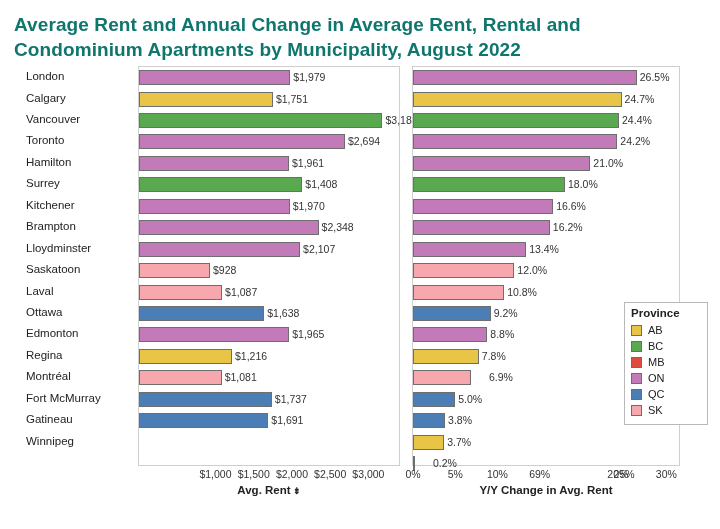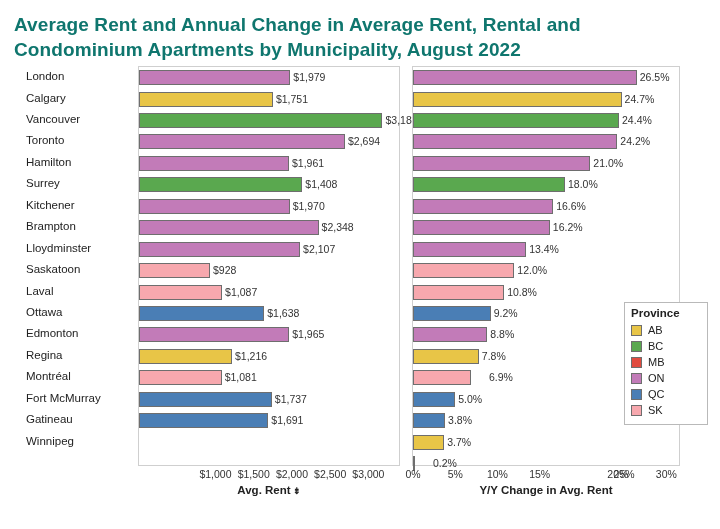--- a/index.html
+++ b/index.html
@@ -354,21 +354,21 @@
           </div>
         <div class="axis-title">
           <span>Avg. Rent</span><span class="sort-arrow"> ⇟</span>
         </div>
       </div>
       <div class="panel-yy axis" style="border:none;">
         <div class="axis-ticks" id="ticks-yy">
             <span class="tick" style="left: 1px;">0%</span>
             <span class="tick" style="left: 43.2222px;">5%</span>
             <span class="tick" style="left: 85.4444px;">10%</span>
-            <span class="tick" style="left: 127.667px;">15%</span>
+            <span class="tick" style="left: 127.667px;">69%</span>
             <span class="tick" style="left: 169.889px; margin-left: 36px;">20%</span>
             <span class="tick" style="left: 212.111px;">25%</span>
             <span class="tick" style="left: 254.333px;">30%</span>
           </div>
         <div class="axis-title">Y/Y Change in Avg. Rent</div>
       </div>
     </div>
 
     <div class="legend">
       <div class="legend-title">Province</div>

